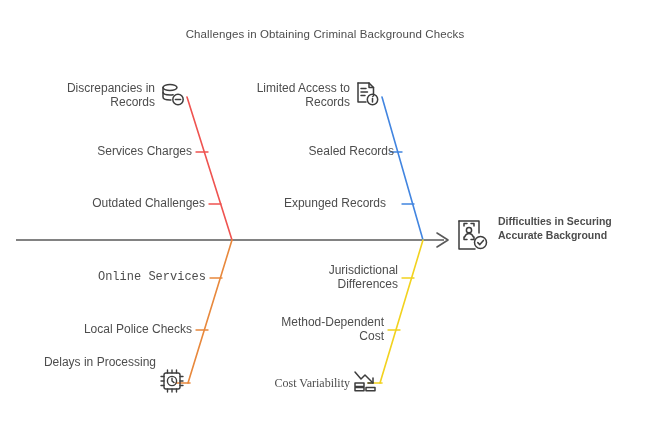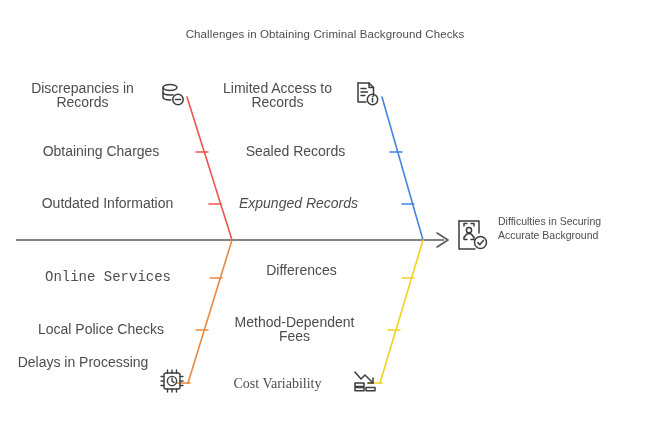--- a/index.html
+++ b/index.html
@@ -31,34 +31,35 @@
   }
   svg.layer {
     position: absolute;
     left: 0;
     top: 0;
     width: 650px;
     height: 427px;
   }
   .cause-label {
     position: absolute;
-    text-align: center;
-    font-size: 14px;
+    text-align: right;
+    font-size: 12px;
     line-height: 13.5px;
     color: #4d4d4d;
   }
   .head-text {
     position: absolute;
     left: 498px;
     top: 214px;
     width: 146px;
     font-size: 10.5px;
     line-height: 14px;
     color: #4d4d4d;
     text-align: left;
+    font-weight: bold;
   }
   .icon-box {
     position: absolute;
   }
 </style>
 </head>
 <body>
 
 <div id="canvas">
 
@@ -164,40 +165,41 @@
       <path d="M9.6,21 c0.9,-2.3 2.5,-3.4 4.4,-3.4 c1.9,0 3.5,1.1 4.4,3.4"></path>
       <circle cx="25.5" cy="26.5" r="6"></circle>
       <path d="M22.8,26.6 L24.8,28.6 L28.4,24.4"></path>
     </svg>
   </div>
 
   <div class="cause-label" style="left:10px; top:82px; width:145px;">
     <div>Discrepancies in</div>
     <div>Records</div>
   </div>
-  <div class="cause-label" style="left:10px; top:145px; width:182px;">Obtaining Charges</div>
-  <div class="cause-label" style="left:10px; top:197px; width:195px;">Outdated Information</div>
+  <div class="cause-label" style="left:10px; top:145px; width:182px;">Services Charges</div>
+  <div class="cause-label" style="left:10px; top:197px; width:195px;">Outdated Challenges</div>
 
   <div class="cause-label" style="left:205px; top:82px; width:145px;">
     <div>Limited Access to</div>
     <div>Records</div>
   </div>
-  <div class="cause-label" style="left:205px; top:145px; width:181px;">Sealed Records</div>
-  <div class="cause-label" style="left:202px; top:197px; width:193px;font-style:italic;">Expunged Records</div>
+  <div class="cause-label" style="left:213px; top:145px; width:181px;">Sealed Records</div>
+  <div class="cause-label" style="left:193px; top:197px; width:193px;">Expunged Records</div>
 
   <div class="cause-label" style="left:10px; top:271px; width:196px;font-family:Liberation Mono, monospace;">Online Services</div>
   <div class="cause-label" style="left:10px; top:323px; width:182px;">Local Police Checks</div>
   <div class="cause-label" style="left:10px; top:356px; width:146px;">Delays in Processing</div>
 
   <div class="cause-label" style="left:205px; top:264px; width:193px;">
+    <div>Jurisdictional</div>
     <div>Differences</div>
   </div>
   <div class="cause-label" style="left:205px; top:316px; width:179px;">
     <div>Method-Dependent</div>
-    <div>Fees</div>
+    <div>Cost</div>
   </div>
   <div class="cause-label" style="left:205px; top:377px; width:145px;font-family:Liberation Serif, serif;">Cost Variability</div>
 
   <div class="head-text">
     <div>Difficulties in Securing</div>
     <div>Accurate Background</div>
   </div>
 
 </div>
 

